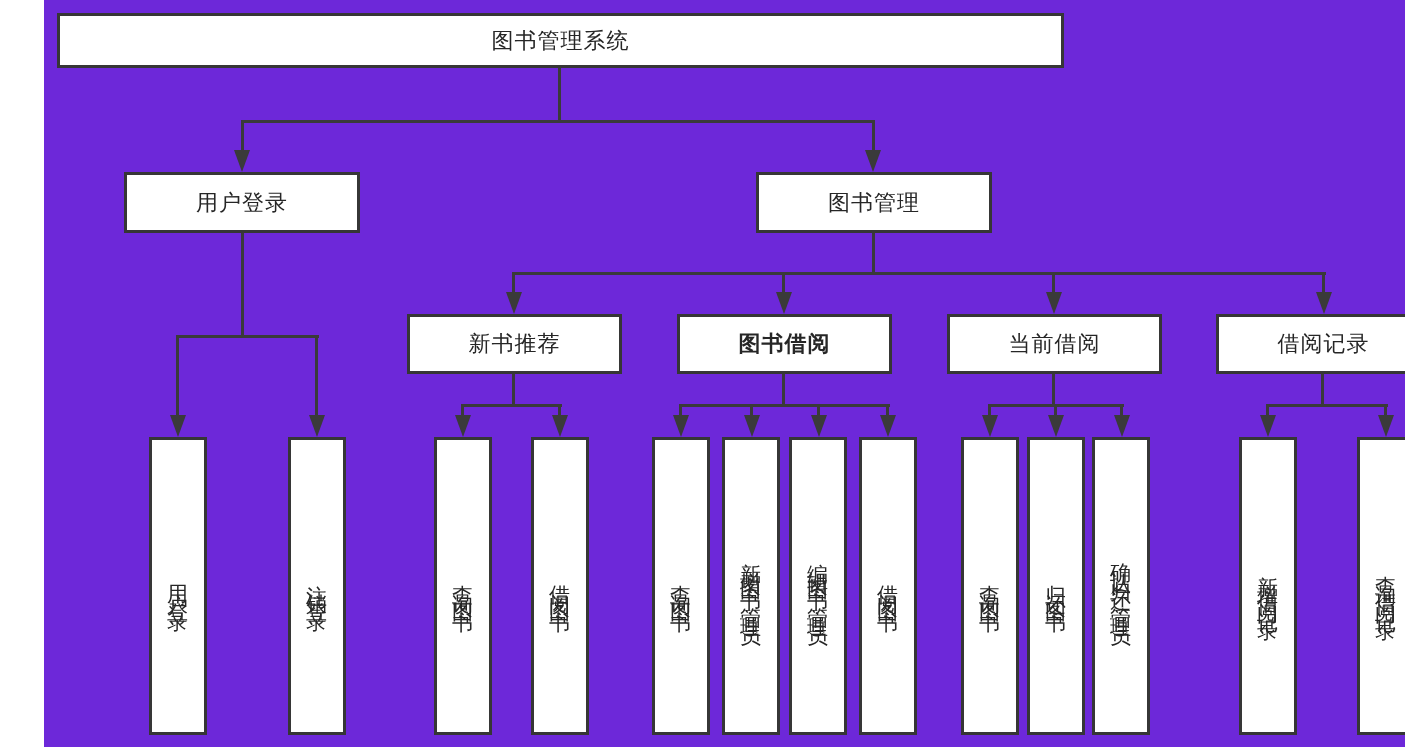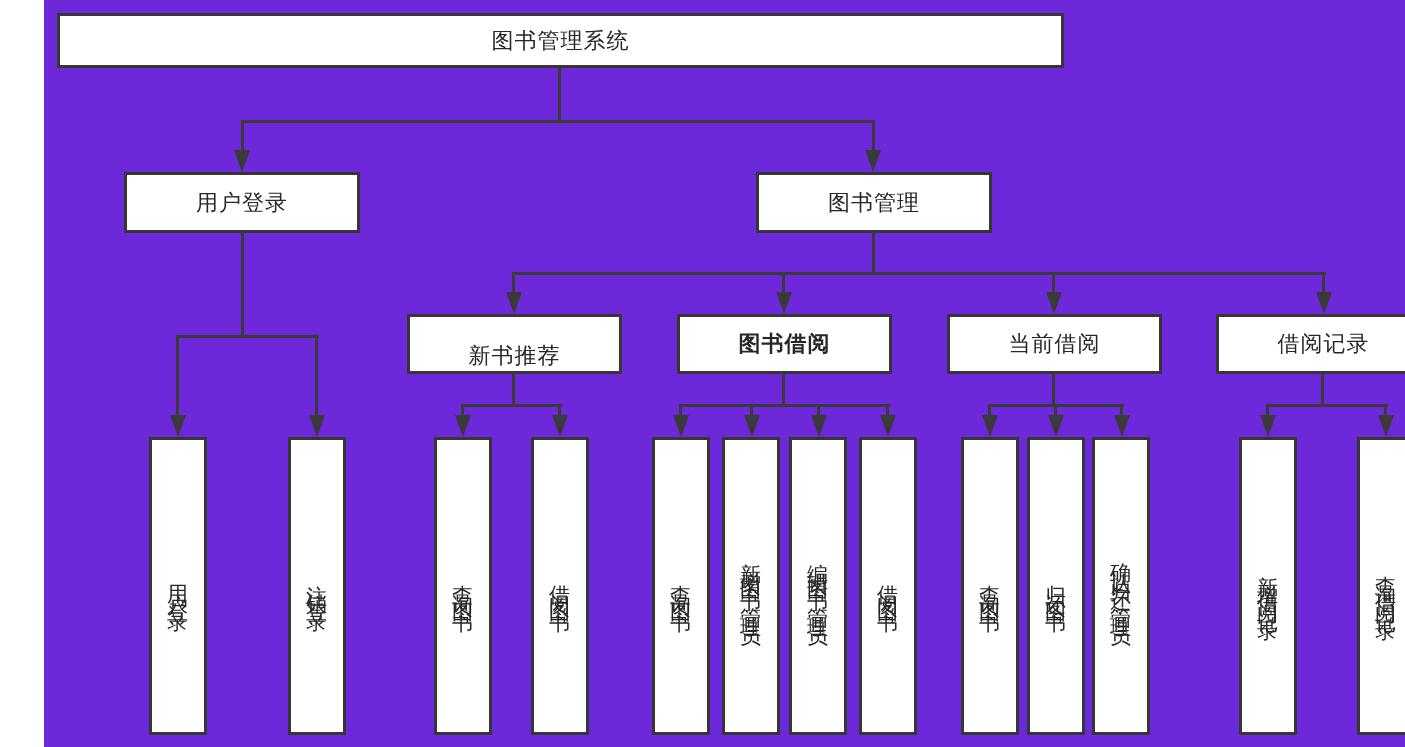--- a/index.html
+++ b/index.html
@@ -63,21 +63,21 @@
   <div class="hl" style="left:469px;top:272px;width:813px;"></div>
   <div class="vl" style="left:468px;top:272px;height:22px;"></div>
   <div class="arrow" style="left:462px;top:292px;"></div>
   <div class="vl" style="left:738px;top:272px;height:22px;"></div>
   <div class="arrow" style="left:732px;top:292px;"></div>
   <div class="vl" style="left:1008px;top:272px;height:22px;"></div>
   <div class="arrow" style="left:1002px;top:292px;"></div>
   <div class="vl" style="left:1278px;top:272px;height:22px;"></div>
   <div class="arrow" style="left:1272px;top:292px;"></div>
 
-  <div class="box h lv3" style="left:363px;align-items:flex-end;">
+  <div class="box h lv3" style="left:363px;">
     <span>新书推荐</span>
   </div>
   <div class="box h lv3" style="left:633px;font-weight:bold;">
     <span>图书借阅</span>
   </div>
   <div class="box h lv3" style="left:903px;">
     <span>当前借阅</span>
   </div>
   <div class="box h lv3" style="left:1172px;">
     <span>借阅记录</span>

